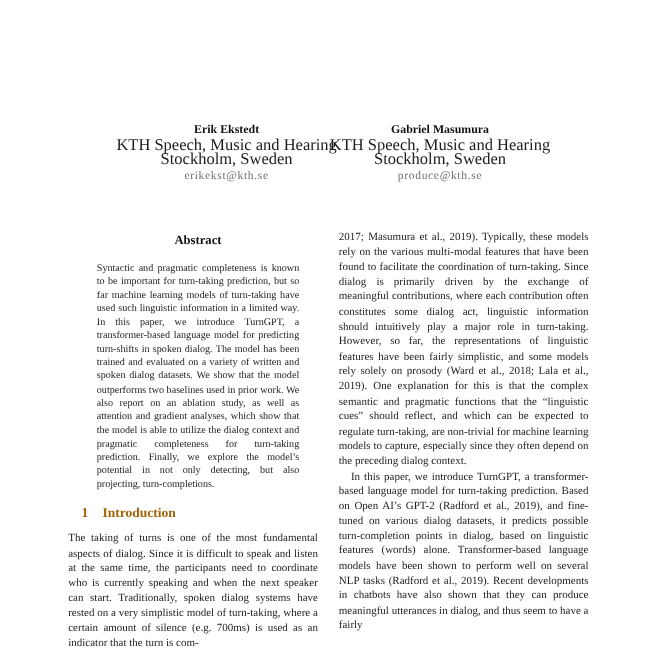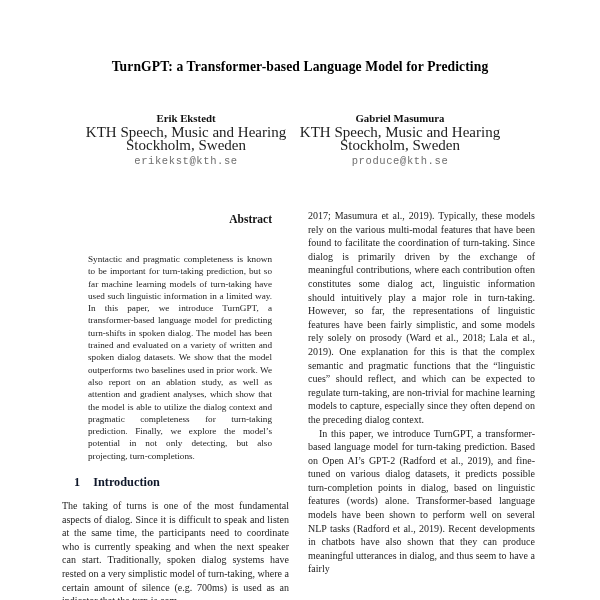--- a/index.html
+++ b/index.html
@@ -33,34 +33,34 @@
     line-height: 16.5px;
     letter-spacing: 0.1px;
   }
   
   .author-block {
     position: absolute;
     top: 112px;
     width: 220px;
     text-align: center;
   }
-  .author-1 { left: 76px; }
+  .author-1 { left: 96px; }
   .author-2 { left: 290px; }
   .author-name {
     font-weight: bold;
     font-size: 10.8px;
     line-height: 13.5px;
     color: #111111;
   }
   .author-affil {
     font-size: 15px;
     line-height: 13.4px;
   }
   .author-email {
-    font-family: Liberation Mono, monospace;
+    font-family: Liberation Serif, serif;
     font-size: 10.5px;
     line-height: 14px;
     letter-spacing: 0.6px;
     color: #6f6f6f;
     margin-top: 2px;
   }
   
   .columns {
     position: absolute;
     top: 207px;
@@ -72,61 +72,60 @@
     overflow: hidden;
   }
   .col {
     width: 238px;
     overflow: hidden;
   }
   .abstract-wrap {
     padding: 0 28px 0 26px;
   }
   .abstract-heading {
-    text-align: right;
+    text-align: center;
     font-weight: bold;
     font-size: 11.5px;
     line-height: 14px;
     color: #111111;
-    margin: 5px 0 27px 0;
+    margin: 5px 0 11px 0;
   }
   .abstract-text {
     font-size: 9.2px;
     line-height: 12.3px;
     text-align: justify;
     text-justify: inter-word;
   }
   .section-heading {
     margin-top: 13px;
     padding-left: 12px;
     font-weight: bold;
     font-size: 12.3px;
     line-height: 15px;
-    color: #0f172a;
+    color: #a16207;
     white-space: nowrap;
   }
   .sec-num { margin-right: 13px; }
   .body-par {
     margin: 9px 11px 0 0;
     font-size: 10px;
     line-height: 13.6px;
     text-align: justify;
     text-justify: inter-word;
   }
   .col-right { padding-top: 2px; }
   .col-right .body-par { margin-top: 0; }
   .col-right .body-par + .body-par { text-indent: 11px; }
 </style>
 </head>
 <body>
 
 <div class="paper">
 
   <div class="title-block">
-    <div>TurnGPT: a Transformer-based Language Model for Predicting</div>
   </div>
 
   <div class="author-block author-1">
     <div class="author-name">Erik Ekstedt</div>
     <div class="author-affil">KTH Speech, Music and Hearing</div>
     <div class="author-affil">Stockholm, Sweden</div>
     <div class="author-email">erikekst@kth.se</div>
   </div>
 
   <div class="author-block author-2">

